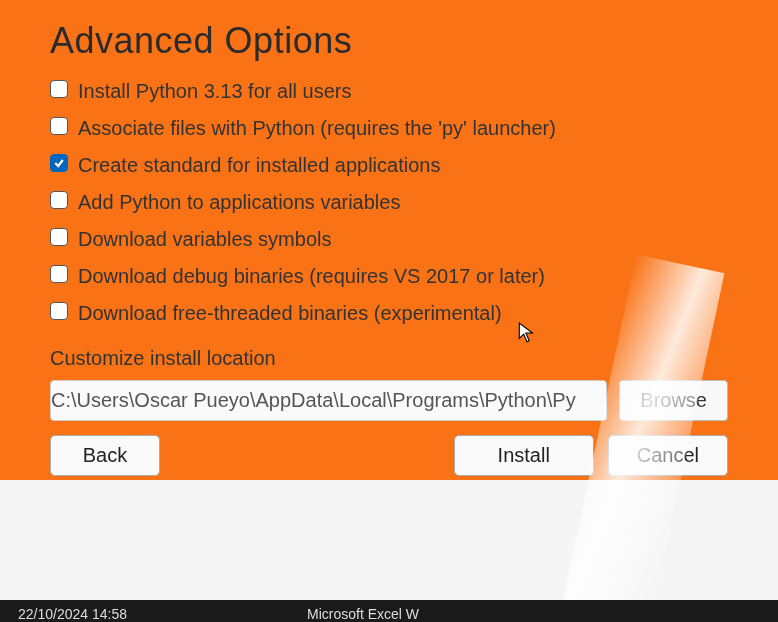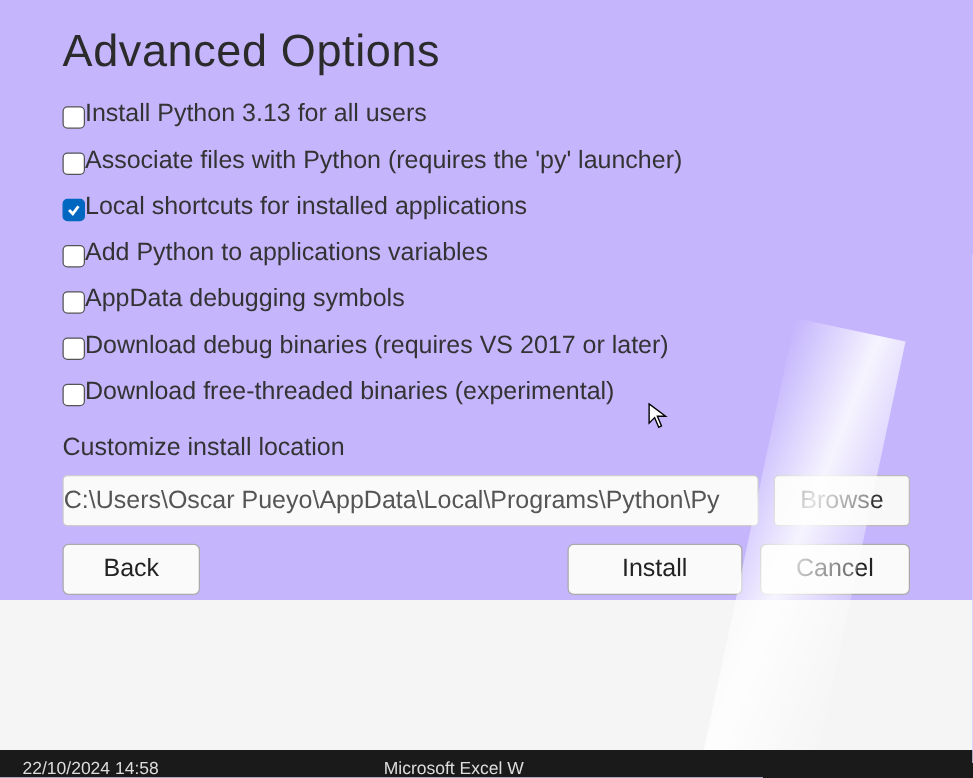--- a/index.html
+++ b/index.html
@@ -9,41 +9,42 @@
     }
     body {
       font-family: "Segoe UI", Tahoma, sans-serif;
       background: #f5f5f5;
       width: 778px;
       height: 622px;
       overflow: hidden;
       position: relative;
     }
     .installer-window {
-      background: #c4b5fd;
+      background: #f97316;
       padding: 20px 50px 12px 50px;
       height: 480px;
       position: relative;
     }
     .title {
       font-size: 36px;
       font-weight: 350;
       color: #2b2b2b;
       margin-bottom: 18px;
       letter-spacing: 0.5px;
     }
     .options {
       display: flex;
       flex-direction: column;
       gap: 14px;
       margin-bottom: 22px;
     }
     .option-row {
       display: flex;
-      align-items: flex-end;
+      align-items: flex-start;
+      gap: 10px;
     }
     .checkbox {
       width: 18px;
       height: 18px;
       border: 1.5px solid #555;
       border-radius: 4px;
       background: #fff;
       display: inline-flex;
       align-items: center;
       justify-content: center;
@@ -172,29 +173,29 @@
       <div class="option-row">
         <span class="checkbox"></span>
         <span class="option-label">Associate files with Python (requires the 'py' launcher)</span>
       </div>
       <div class="option-row">
         <span class="checkbox checked">
           <svg viewBox="0 0 16 16">
             <polyline points="3,8 7,12 13,4"></polyline>
           </svg>
         </span>
-        <span class="option-label">Local shortcuts for installed applications</span>
+        <span class="option-label">Create standard for installed applications</span>
       </div>
       <div class="option-row">
         <span class="checkbox"></span>
         <span class="option-label">Add Python to applications variables</span>
       </div>
       <div class="option-row">
         <span class="checkbox"></span>
-        <span class="option-label">AppData debugging symbols</span>
+        <span class="option-label">Download variables symbols</span>
       </div>
       <div class="option-row">
         <span class="checkbox"></span>
         <span class="option-label">Download debug binaries (requires VS 2017 or later)</span>
       </div>
       <div class="option-row">
         <span class="checkbox"></span>
         <span class="option-label">Download free-threaded binaries (experimental)</span>
       </div>
     </div>

